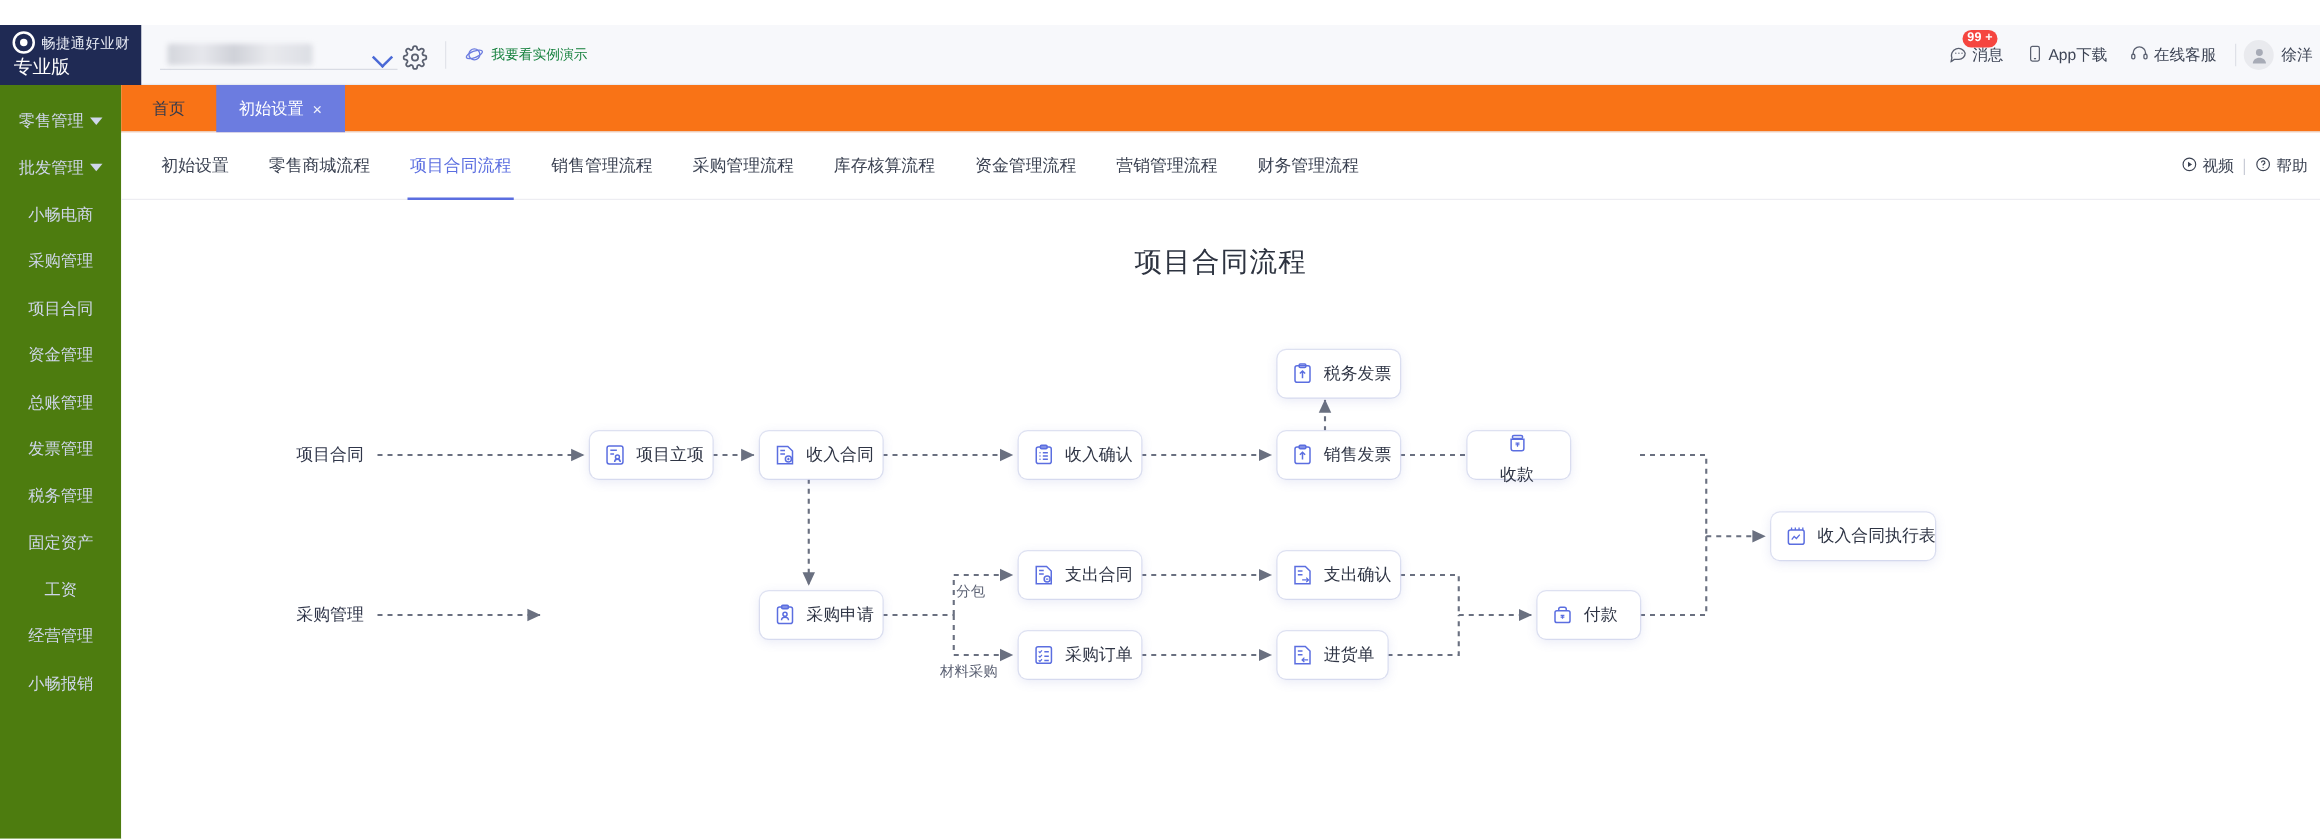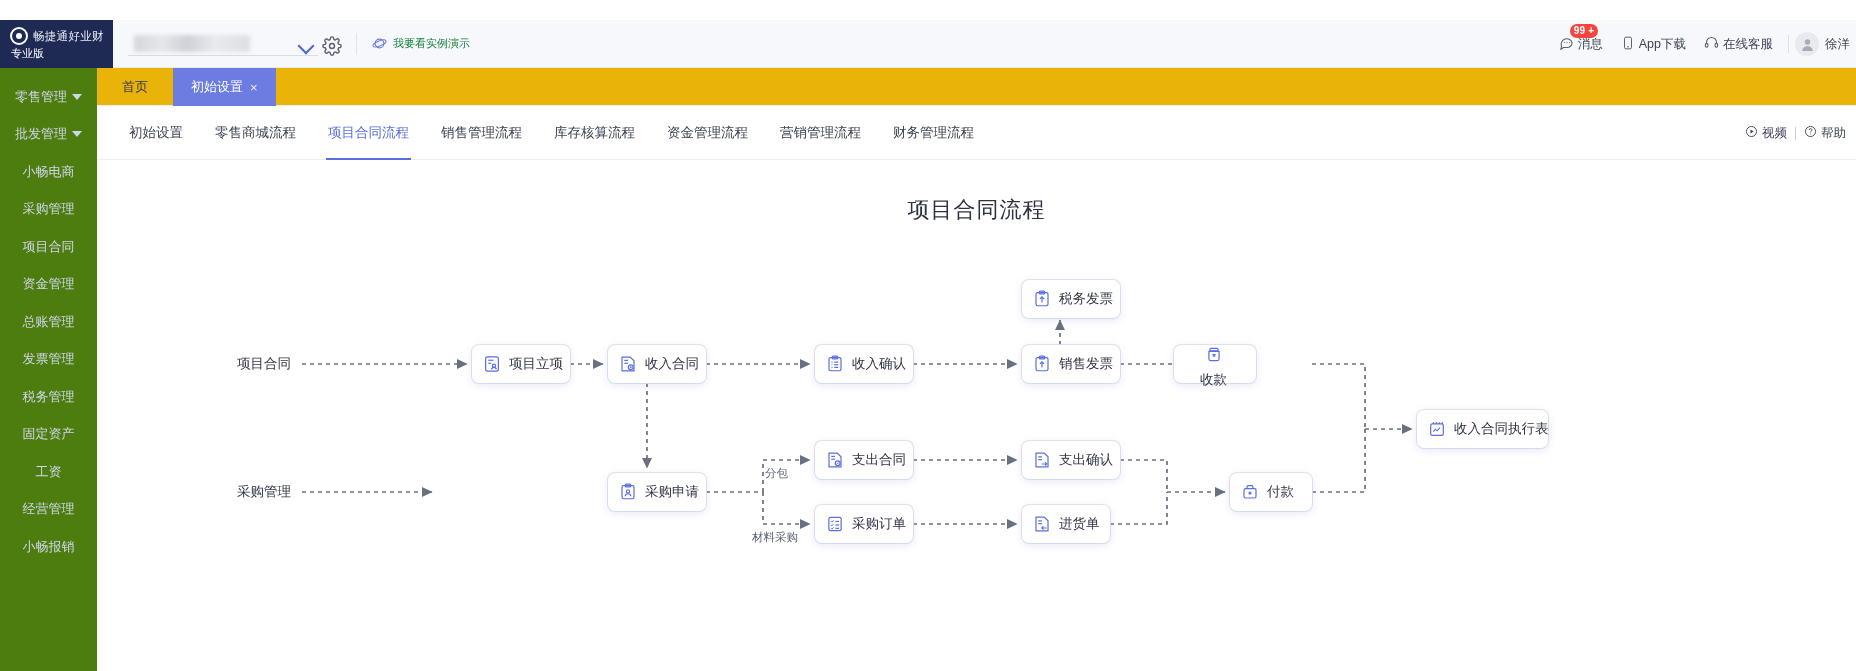--- a/index.html
+++ b/index.html
@@ -23,21 +23,21 @@
   .logo-row { display:flex; align-items:center; gap:5px; }
   .logo-mark {
     width:18px; height:18px; border-radius:50%;
     border:2.5px solid #ffffff; position:relative; flex:none;
   }
   .logo-mark::after {
     content:""; position:absolute; left:4px; top:4px;
     width:6px; height:6px; border-radius:50%; background:#fff;
   }
   .logo-text { color:#e9ecf5; font-size:11.5px; letter-spacing:.3px; white-space:nowrap; }
-  .logo-sub { color:#ffffff; font-size:11px; margin-top:1px; padding-left:1px; }
+  .logo-sub { color:#ffffff; font-size:15px; margin-top:1px; padding-left:1px; }
 
   .search-wrap {
     position:absolute; left:128px; top:32px; width:190px; height:24px;
     border-bottom:1px solid #d9dce4;
   }
   .search-blur {
     position:absolute; left:6px; top:3px; width:116px; height:17px;
     background:linear-gradient(90deg,#d4d6dc 0%, #e6e7ec 24%, #cfd1d8 46%, #e9eaee 70%, #dcdee4 100%);
     filter: blur(2.2px); border-radius:2px;
   }
@@ -79,21 +79,21 @@
   .side-item {
     height:37.5px; display:flex; align-items:center; justify-content:center;
     color:#cfd6ea; font-size:13px; gap:5px; cursor:pointer; white-space:nowrap;
   }
   .caret { width:0; height:0; border-left:5px solid transparent;
            border-right:5px solid transparent; border-top:6px solid #cfd6ea; }
 
   
   .tabstrip {
     position:absolute; left:97px; top:68px; width:1759px; height:38px;
-    background:#eab308; border-bottom:1px solid #e8eaf0;
+    background:#f97316; border-bottom:1px solid #e8eaf0;
   }
   .tab {
     position:absolute; top:0; height:38px; display:flex; align-items:center;
     justify-content:center; gap:7px; font-size:13px; padding:0 18px; cursor:pointer;
   }
   .tab.home { left:7px; color:#333a4d; }
   .tab.active { left:76px; background:#6c7ce0; color:#ffffff; }
   .tab-close { font-size:13px; opacity:.9; }
 
   
@@ -281,20 +281,23 @@
       <div class="subnav-item">
           <span>零售商城流程</span>
         </div>
       <div class="subnav-item active">
           <span>项目合同流程</span>
         </div>
       <div class="subnav-item">
           <span>销售管理流程</span>
         </div>
       <div class="subnav-item">
+          <span>采购管理流程</span>
+        </div>
+      <div class="subnav-item">
           <span>库存核算流程</span>
         </div>
       <div class="subnav-item">
           <span>资金管理流程</span>
         </div>
       <div class="subnav-item">
           <span>营销管理流程</span>
         </div>
       <div class="subnav-item">
           <span>财务管理流程</span>

